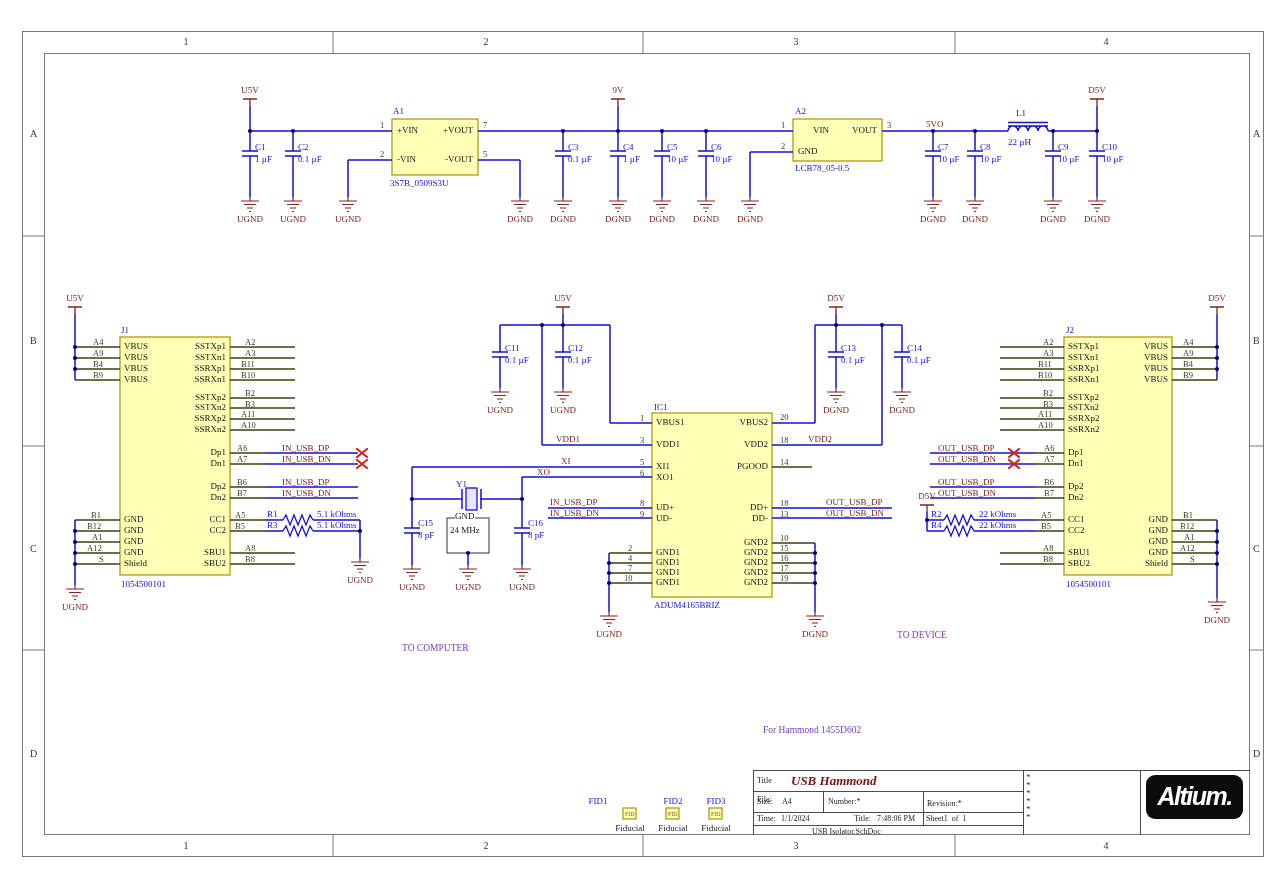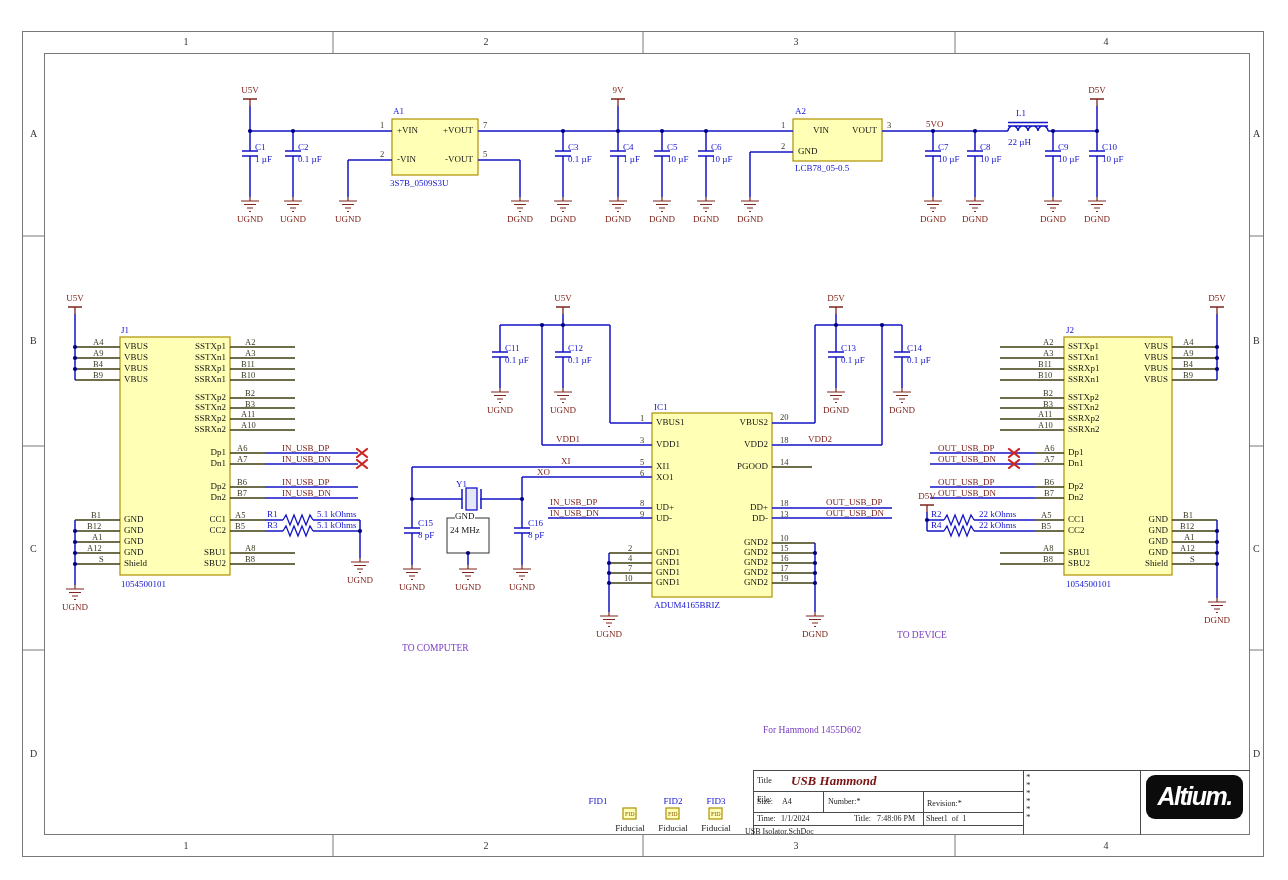--- a/index.html
+++ b/index.html
@@ -548,21 +548,21 @@
 <div class="t tb" style="left:757px;top:798px">Size:</div>
 <div class="t tb b" style="left:782px;top:798px">A4</div>
 <div class="t tb" style="left:828px;top:798px">Number:*</div>
 <div class="t tb" style="left:927px;top:800px">Revision:*</div>
 <div class="t tb" style="left:757px;top:815px">Time:</div>
 <div class="t tb b" style="left:781px;top:815px">1/1/2024</div>
 <div class="t tb" style="left:854px;top:815px">Title:</div>
 <div class="t tb b" style="left:877px;top:815px">7:48:06 PM</div>
 <div class="t tb" style="left:926px;top:815px">Sheet1  of  1</div>
 <div class="t tb" style="left:757px;top:796px">File:</div>
-<div class="t tb m" style="left:745px;top:828px">USB Isolator.SchDoc</div>
+<div class="t tb m" style="left:812px;top:828px">USB Isolator.SchDoc</div>
 <div class="t star" style="left:1026px;top:773px">*</div>
 <div class="t star" style="left:1026px;top:781px">*</div>
 <div class="t star" style="left:1026px;top:789px">*</div>
 <div class="t star" style="left:1026px;top:797px">*</div>
 <div class="t star" style="left:1026px;top:805px">*</div>
 <div class="t star" style="left:1026px;top:813px">*</div>
 <div class="t logo" style="left:1146px;top:784px;width:97px">Altium.</div>
 
 </div>
 

